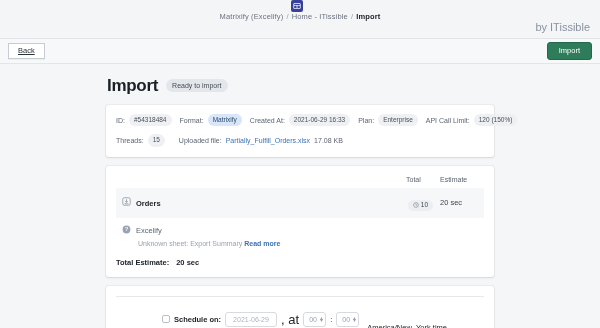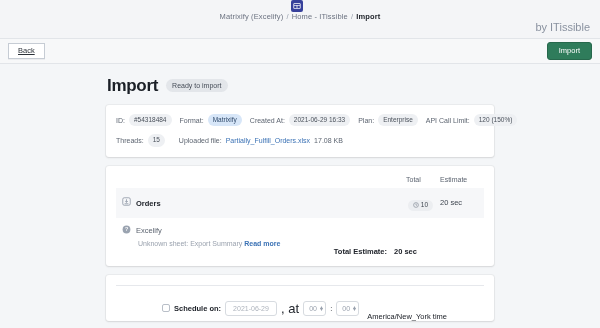--- a/index.html
+++ b/index.html
@@ -202,23 +202,23 @@
   .ignored-sub {
     font-size: 7px;
     color: #9aa2ae;
     margin-top: 4px;
     padding-left: 16px;
   }
   .ignored-sub .link { font-weight: 600; }
 
   .total-row {
     display: flex;
-    justify-content: flex-end;
     align-items: baseline;
     gap: 7px;
+    margin-top: 11px;
     padding-right: 46px;
   }
   .total-label { font-size: 7.5px; font-weight: 700; color: #20242b; }
   .total-value { font-size: 7.5px; font-weight: 700; color: #20242b; width: 44px; }
 
   
   .options-card { padding: 10px 10px 0 10px; }
   .options-title {
     font-size: 8px;
     font-weight: 700;

